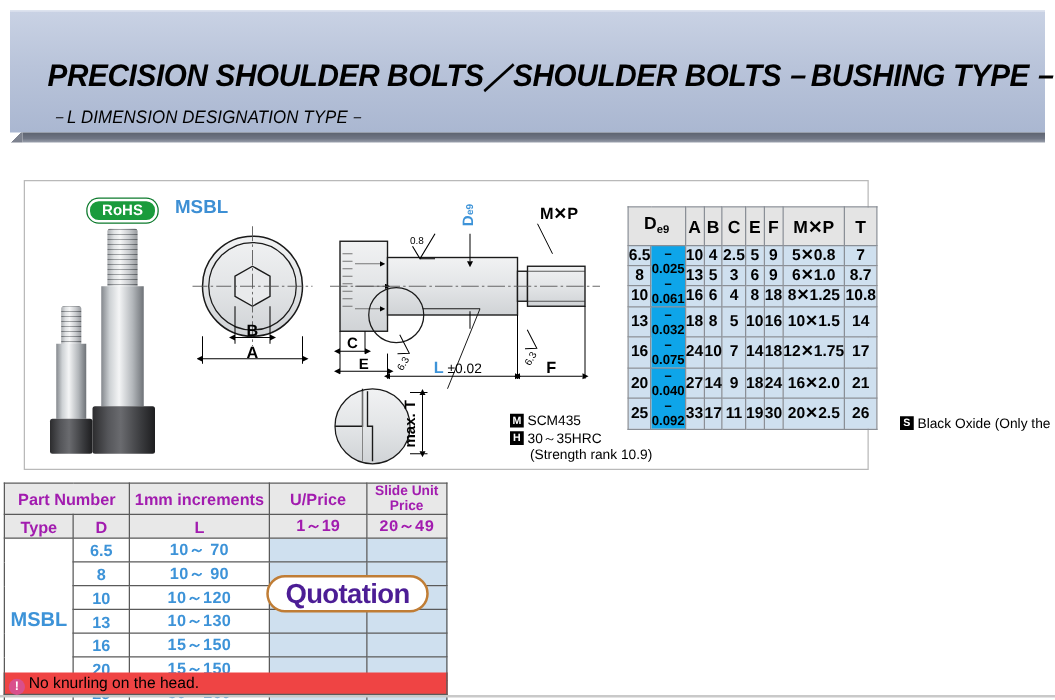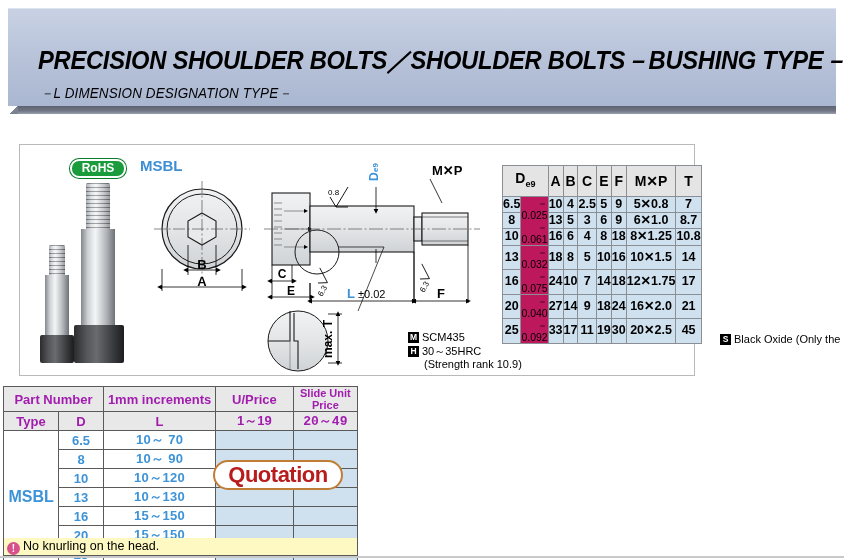--- a/index.html
+++ b/index.html
@@ -93,21 +93,21 @@
   }
   .dim-table th, .dim-table td {
     border:1px solid #8a8f96; text-align:center; padding:0;
     height:15.3px; line-height:15.3px; font-weight:bold;
   }
   .dim-table thead th {
     background:#e4e4e4; height:24px; line-height:24px; font-size:14px;
   }
   .dim-table tbody td { background:#cfe0ef; }
   .dim-table tbody td.tol {
-    background:#be185d; font-size:10.5px; font-weight:normal; line-height:12px;text-align:right;
+    background:#0ea5e9; font-size:10.5px; font-weight:bold; line-height:12px;
   }
   .dim-table .w-d { width:32px; }
   .dim-table .w-tol { width:55px; }
   .dim-table .w-a { width:30px; }
   .dim-table .w-b { width:30px; }
   .dim-table .w-c { width:32px; }
   .dim-table .w-e { width:30px; }
   .dim-table .w-f { width:30px; }
   .dim-table .w-mp { width:70px; }
   .dim-table .w-t { width:36px; }
@@ -136,26 +136,26 @@
   .pn-h-slide { font-size:11px !important; }
   .pn-table tbody td { height:17.4px; font-size:13px; font-weight:bold; color:#3d93d8; background:#ffffff; }
   .pn-table tbody td.type-cell { font-size:16px; color:#3d93d8; background:#fff; }
   .pn-table tbody td.price-cell { background:#cfe0ef; }
   .c-type { width:54px; } .c-d { width:44px; } .c-l { width:110px; }
   .c-p1 { width:76px; } .c-p2 { width:63px;font-family:Liberation Mono, monospace; }
   .l-val { letter-spacing:0.3px; }
   .quotation {
     position:absolute; left:210px; top:74px; width:130px; height:30px;
     border:2.5px solid #c07d35; border-radius:15px; background:#ffffff;
-    color:#b91c1c; font-size:22px; font-weight:bold; line-height:26px; text-align:center;
+    color:#4c1d95; font-size:22px; font-weight:bold; line-height:26px; text-align:center;
     letter-spacing:-0.5px;
   }
   .pn-footer {
     position:absolute; left:3px; top:538px; width:355px; height:18px;
-    border:1px solid #5a5a5a; border-top:none; background:#fef9c3;
+    border:1px solid #5a5a5a; border-top:none; background:#ef4444;
     font-size:12.5px; line-height:16px; padding-left:3px; white-space:nowrap;
   }
   .warn-icon {
     display:inline-block; width:13px; height:13px; border-radius:50%;
     background:#d94f8c; color:#fff; font-size:10px; font-weight:bold;
     line-height:13px; text-align:center; vertical-align:-2px; margin-right:3px;
   }
   .bottom-rule { position:absolute; left:0; top:556px; width:844px; height:2px; background:#c9c9c9; }
 </style>
 </head>
@@ -416,21 +416,21 @@
         <td>21</td>
       </tr>
       <tr>
         <td>25</td>
         <td>33</td>
         <td>17</td>
         <td>11</td>
         <td>19</td>
         <td>30</td>
         <td>20✕2.5</td>
-        <td>45</td>
+        <td>26</td>
       </tr>
     </tbody>
   </table>
 
   <div class="spec-notes">
     <div>
       <span class="badge">M</span><span>SCM435</span>
     </div>
     <div>
       <span class="badge">H</span><span>30～35HRC</span>

